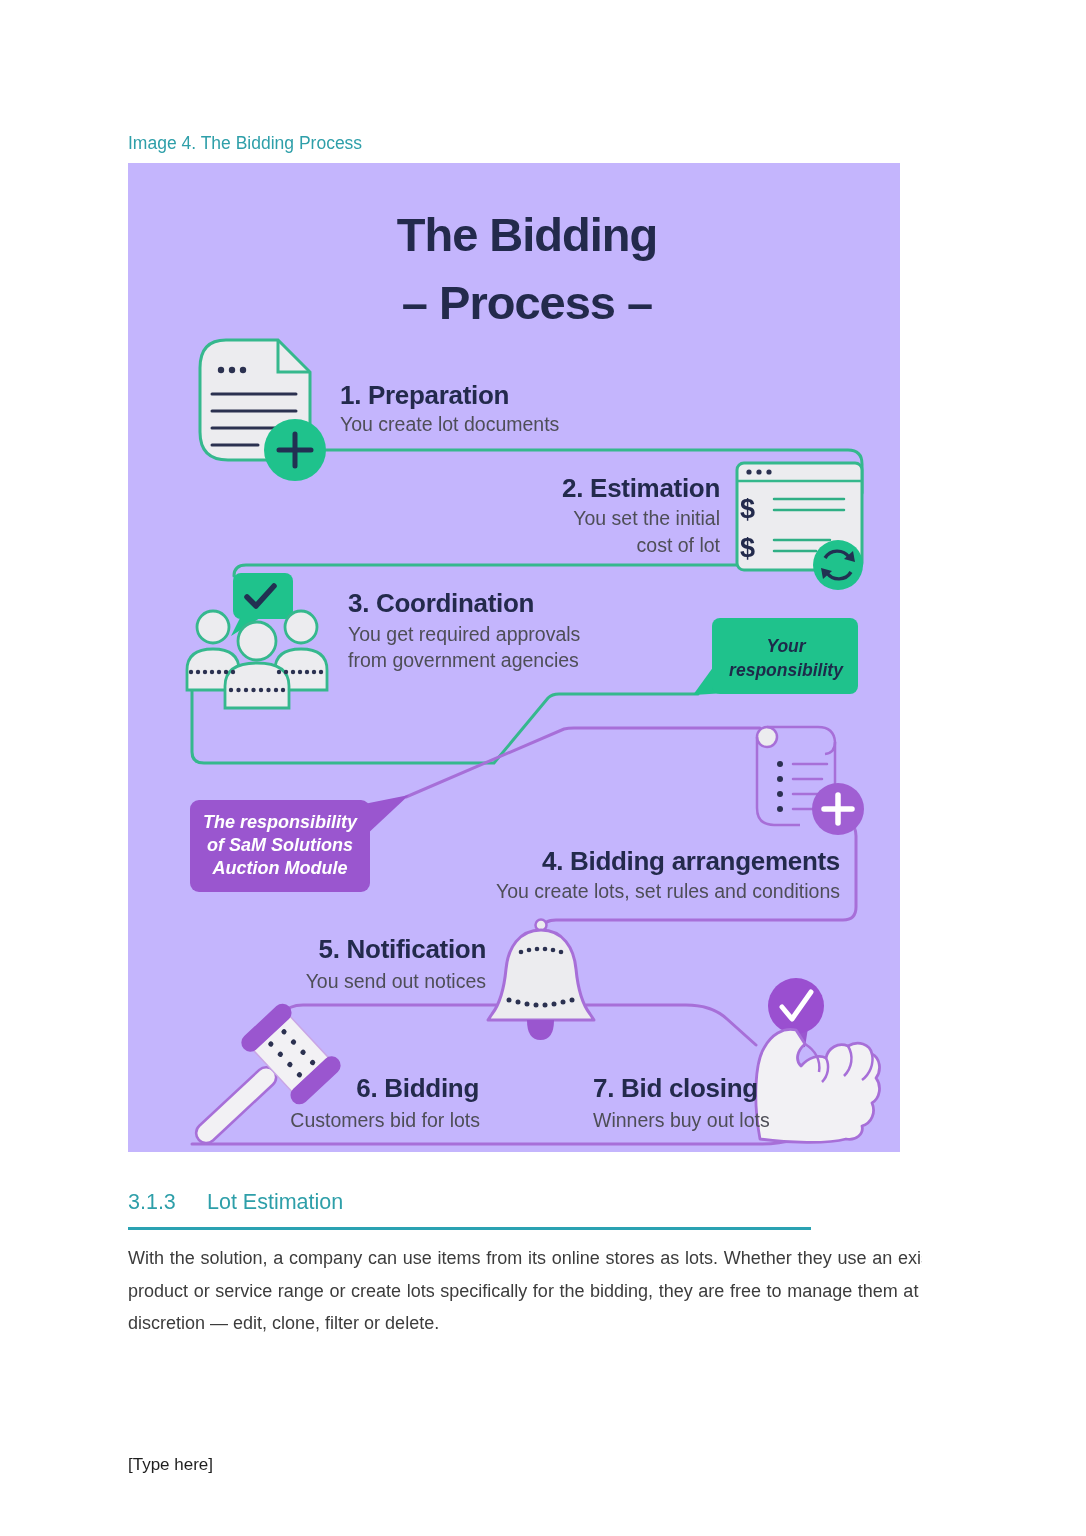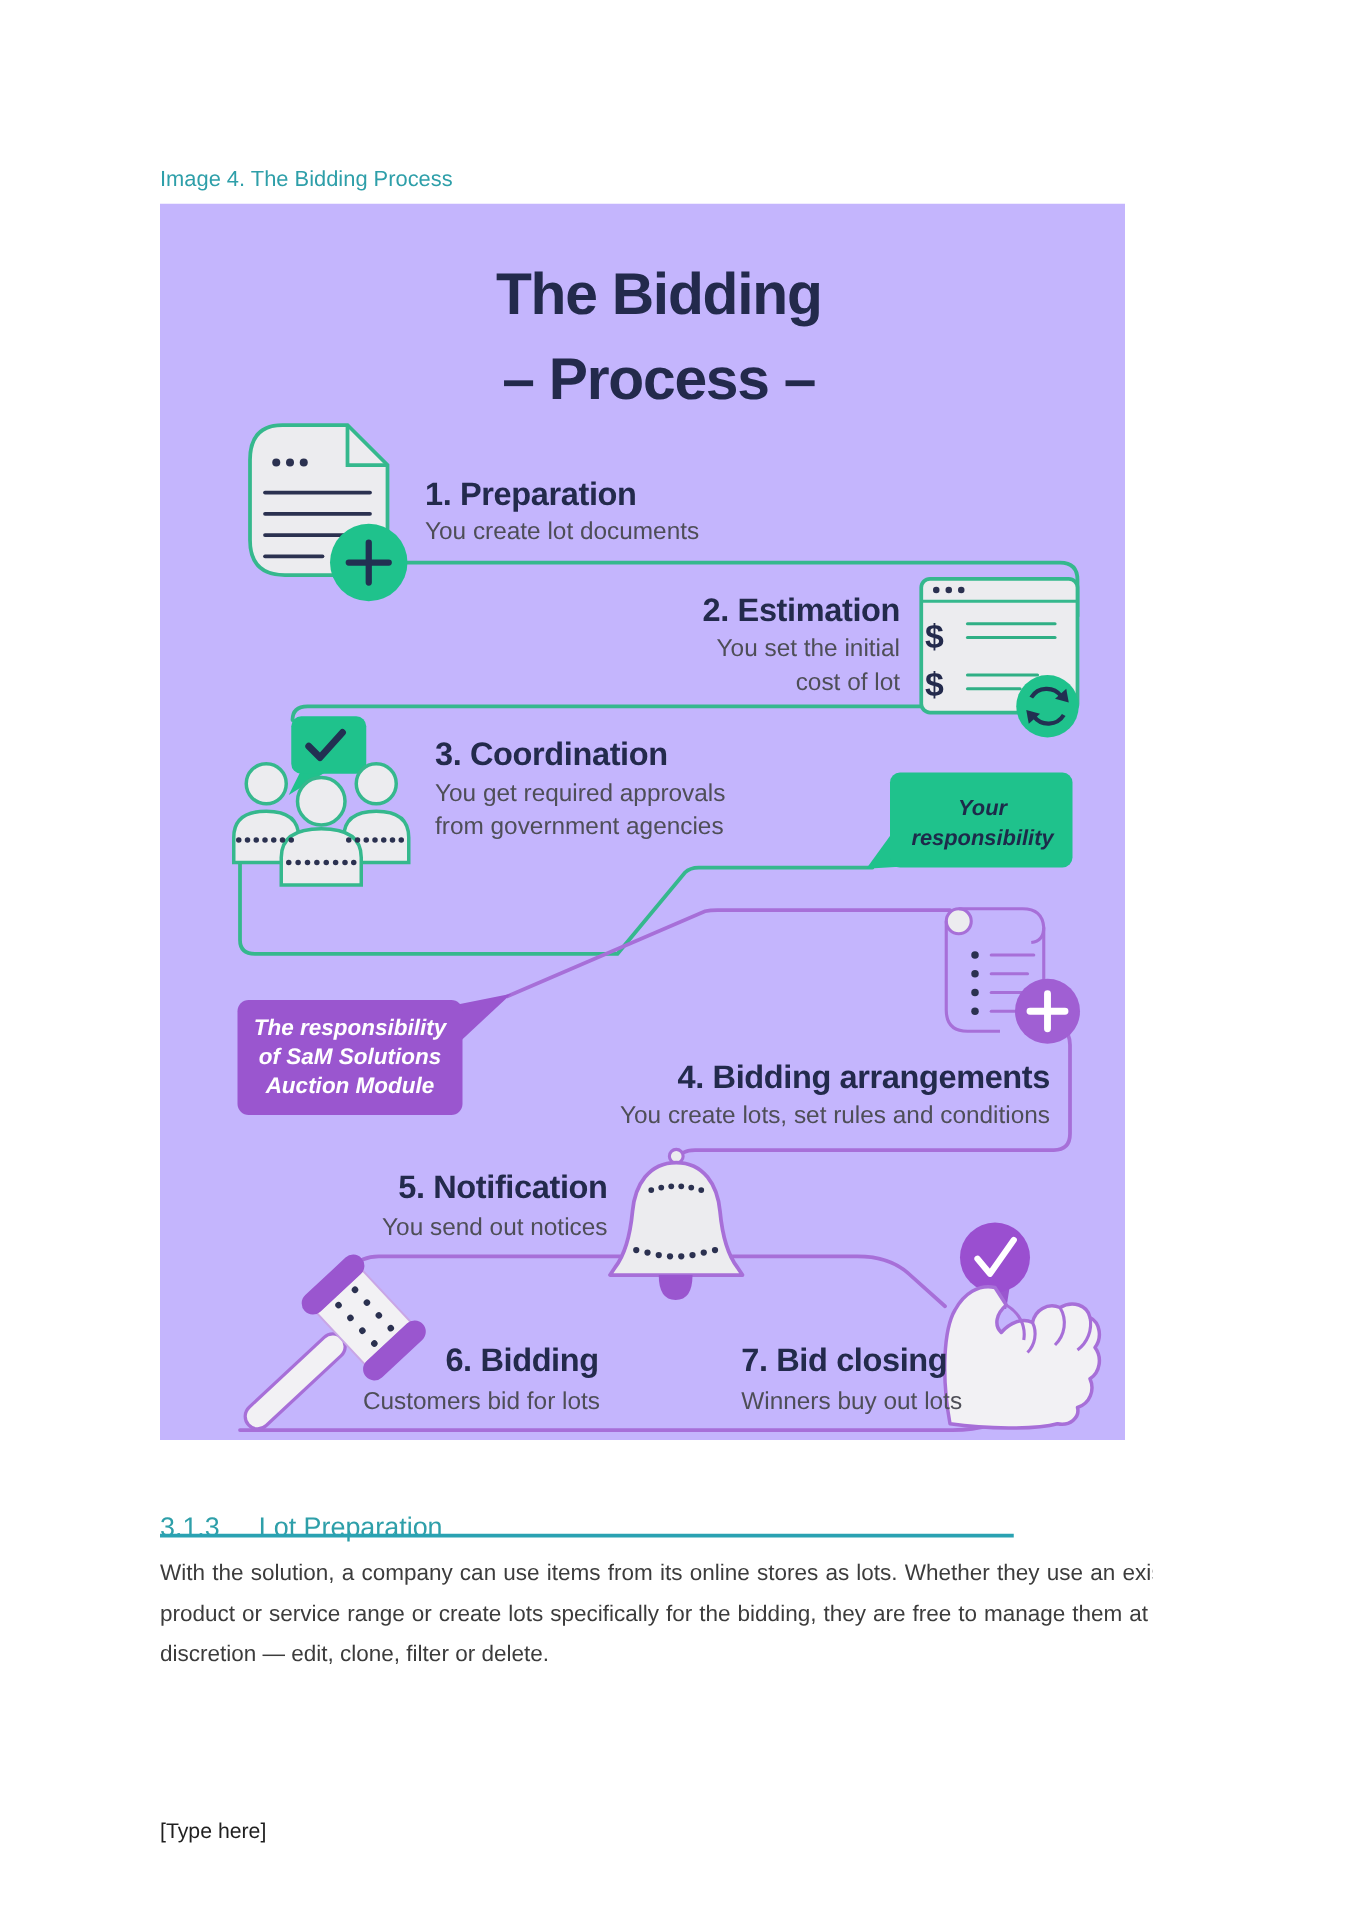--- a/index.html
+++ b/index.html
@@ -9,21 +9,21 @@
   .infographic{position:absolute;left:128px;top:163px;width:772px;height:989px;background:#c4b5fd;}
   .infographic svg{position:absolute;left:0;top:0;}
   svg text{font-family:"Liberation Sans","DejaVu Sans",sans-serif;}
   .t-title{font-size:47px;font-weight:bold;fill:#232A4C;letter-spacing:-1px;}
   .t-h{font-size:26px;font-weight:bold;fill:#232A4C;letter-spacing:-0.3px;}
   .t-d{font-size:19.5px;fill:#4E4E57;}
   .t-bgreen{font-size:17.5px;font-weight:bold;font-style:italic;fill:#1D2A4A;}
   .t-bpurple{font-size:18px;font-weight:bold;font-style:italic;fill:#ffffff;}
   .t-dollar{font-size:27px;font-weight:bold;fill:#232A4C;}
   .section-head{position:absolute;left:128px;top:1190px;font-size:21.5px;color:#2E9FA9;}
-  .sec-num{display:inline-block;width:79px;margin-top:20px;}
+  .sec-num{display:inline-block;width:79px;}
   .rule{position:absolute;left:128px;top:1227px;width:683px;height:3px;background:#2AA2B2;}
   .para{position:absolute;left:128px;top:1242px;width:831px;font-size:18px;line-height:32.6px;
         color:#3C3C3C;text-align:justify;text-align-last:left;}
   .footer-text{position:absolute;left:128px;top:1455px;font-size:17px;color:#1F1F1F;}
 </style>
 </head>
 <body>
 
 <div class="page">
 
@@ -248,21 +248,21 @@
       </g>
       <g>
         <text class="t-h" x="465" y="934">7. Bid closing</text>
         <text class="t-d" x="465" y="964">Winners buy out lots</text>
       </g>
 
     </svg>
   </div>
 
   <div class="section-head">
-    <span class="sec-num">3.1.3</span><span>Lot Preparation</span>
+    <span class="sec-num">3.1.3</span><span>Lot Estimation</span>
   </div>
   <div class="rule"></div>
 
   <div class="para">With the solution, a company can use items from its online stores as lots. Whether they use an existing product or service range or create lots specifically for the bidding, they are free to manage them at their discretion — edit, clone, filter or delete.</div>
 
   <div class="footer-text">[Type here]</div>
 
 </div>
 
 </body></html>

